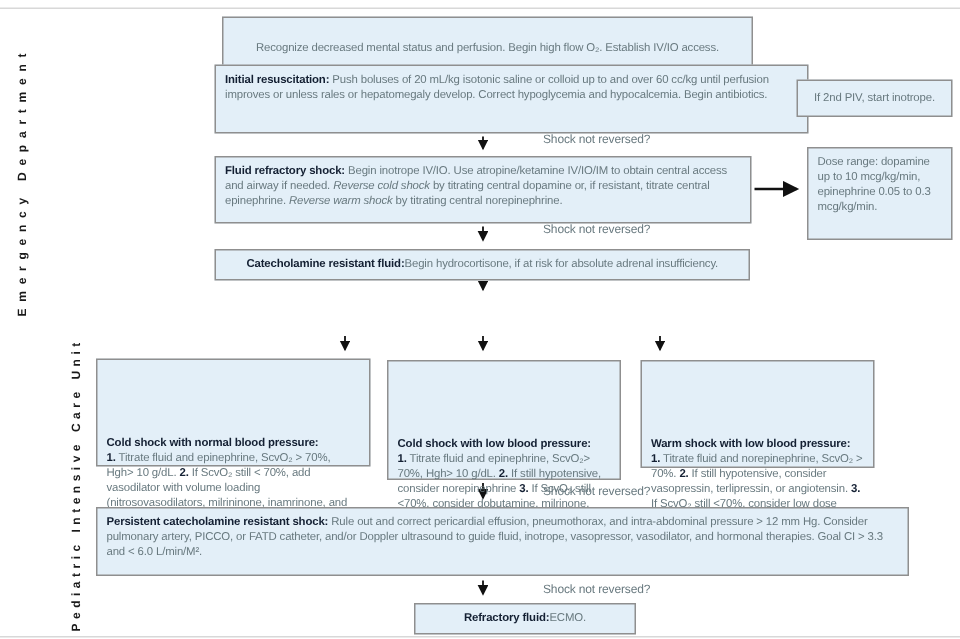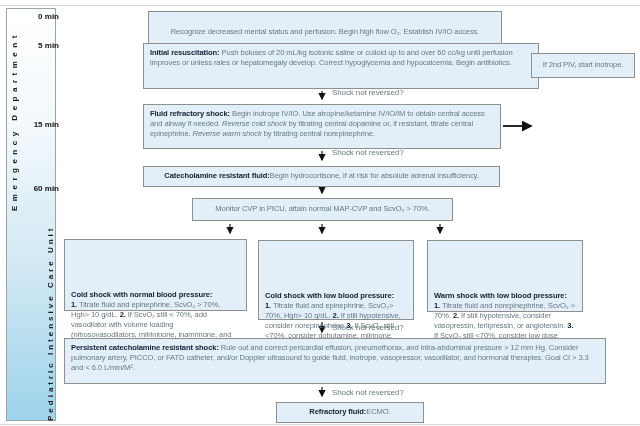--- a/index.html
+++ b/index.html
@@ -33,38 +33,32 @@
     position:absolute;background:var(--box-fill);border:1px solid var(--box-border);
     color:var(--body-text);font-size:7.6px;letter-spacing:-0.1px;line-height:1.32;
     padding:4px 6px;
   }
   .fbox.center{display:flex;align-items:center;justify-content:center;
     text-align:center;white-space:nowrap;padding:0 4px;}
   .seg-b{font-weight:bold;color:var(--bold-text);}
   .seg-i{font-style:italic;}
   .seg-h{font-weight:bold;color:var(--bold-text);display:block;margin-top:46px;}
   .snr{
-    position:absolute;font-size:8px;color:var(--body-text);letter-spacing:-0.1px;
+    position:absolute;font-size:8px;color:var(--body-text);letter-spacing:-0.1px;margin-left:30px;
   }
   svg.connectors{position:absolute;left:0;top:0;pointer-events:none;}
 </style>
 </head>
 <body>
 
 <div class="canvas">
 
   <div class="hairline" style="top:5px"></div>
   <div class="hairline" style="top:424px"></div>
 
-  <div class="sidebar">
-    <div class="time" style="top:3px">0 min</div>
-    <div class="time" style="top:32px">5 min</div>
-    <div class="time" style="top:111px">15 min</div>
-    <div class="time" style="top:175px">60 min</div>
-  </div>
   <div class="vtext ed">Emergency Department</div>
   <div class="vtext picu">Pediatric Intensive Care Unit</div>
 
   <svg class="connectors" width="640" height="426">
     <defs>
       <marker id="ah" markerWidth="8" markerHeight="8" refX="5" refY="3" orient="auto">
         <path d="M0,0 L6,3 L0,6 z" fill="#111111"></path>
       </marker>
     </defs>
     <g stroke="#111111" fill="none">
@@ -88,31 +82,29 @@
   <div class="fbox" style="left:143px;top:43px;width:396px;height:46px"><span class="seg-b">Initial resuscitation: </span><span class="seg-n">Push boluses of 20 mL/kg isotonic saline or colloid up to and over 60 cc/kg until perfusion improves or unless rales or hepatomegaly develop. Correct hypoglycemia and hypocalcemia. Begin antibiotics.</span></div>
 
   <div class="fbox center" style="left:531px;top:53px;width:104px;height:25px">
       <span class="seg-n">If 2nd PIV, start inotrope.</span>
     </div>
 
   <div class="snr" style="left:332px;top:88px">Shock not reversed?</div>
 
   <div class="fbox" style="left:143px;top:104px;width:358px;height:45px"><span class="seg-b">Fluid refractory shock: </span><span class="seg-n">Begin inotrope IV/IO. Use atropine/ketamine IV/IO/IM to obtain central access and airway if needed. </span><span class="seg-i">Reverse cold shock</span><span class="seg-n"> by titrating central dopamine or, if resistant, titrate central epinephrine. </span><span class="seg-i">Reverse warm shock</span><span class="seg-n"> by titrating central norepinephrine.</span></div>
 
+  <div class="fbox" style="left:538px;top:98px;width:97px;height:62px"><span class="seg-n">Dose range: dopamine up to 10 mcg/kg/min, epinephrine 0.05 to 0.3 mcg/kg/min.</span></div>
 
   <div class="snr" style="left:332px;top:148px">Shock not reversed?</div>
 
   <div class="fbox center" style="left:143px;top:166px;width:357px;height:21px">
       <span class="seg-b">Catecholamine resistant fluid: </span>
       <span class="seg-n">Begin hydrocortisone, if at risk for absolute adrenal insufficiency.</span>
     </div>
 
-  <div class="fbox center" style="left:192px;top:198px;width:261px;height:23px">
-      <span class="seg-n">Monitor CVP in PICU, attain normal MAP-CVP and ScvO₂ &gt; 70%.</span>
-    </div>
 
   <div class="fbox" style="left:64px;top:239px;width:183px;height:72px"><span class="seg-h">Cold shock with normal blood pressure:</span><span class="seg-b">1.</span><span class="seg-n"> Titrate fluid and epinephrine, ScvO₂ &gt; 70%, Hgh&gt; 10 g/dL. </span><span class="seg-b">2.</span><span class="seg-n"> If ScvO₂ still &lt; 70%, add vasodilator with volume loading (nitrosovasodilators, milrininone, inamrinone, and others). Consider levosimendan.</span></div>
 
   <div class="fbox" style="left:258px;top:240px;width:156px;height:80px"><span class="seg-h">Cold shock with low blood pressure:</span><span class="seg-b">1.</span><span class="seg-n"> Titrate fluid and epinephrine, ScvO₂&gt; 70%, Hgh&gt; 10 g/dL. </span><span class="seg-b">2.</span><span class="seg-n"> If still hypotensive, consider norepinephrine </span><span class="seg-b">3.</span><span class="seg-n"> If ScvO₂ still &lt;70%, consider dobutamine, milrinone, enoximone, or levosimendan.</span></div>
 
   <div class="fbox" style="left:427px;top:240px;width:156px;height:72px"><span class="seg-h">Warm shock with low blood pressure:</span><span class="seg-b">1.</span><span class="seg-n"> Titrate fluid and norepinephrine, ScvO₂ &gt; 70%. </span><span class="seg-b">2.</span><span class="seg-n"> If still hypotensive, consider vasopressin, terlipressin, or angiotensin. </span><span class="seg-b">3.</span><span class="seg-n"> If ScvO₂ still &lt;70%, consider low dose epinephrine.</span></div>
 
   <div class="snr" style="left:332px;top:323px">Shock not reversed?</div>
 
   <div class="fbox" style="left:64px;top:338px;width:542px;height:46px"><span class="seg-b">Persistent catecholamine resistant shock: </span><span class="seg-n">Rule out and correct pericardial effusion, pneumothorax, and intra-abdominal pressure &gt; 12 mm Hg. Consider pulmonary artery, PICCO, or FATD catheter, and/or Doppler ultrasound to guide fluid, inotrope, vasopressor, vasodilator, and hormonal therapies. Goal CI &gt; 3.3 and &lt; 6.0 L/min/M².</span></div>

